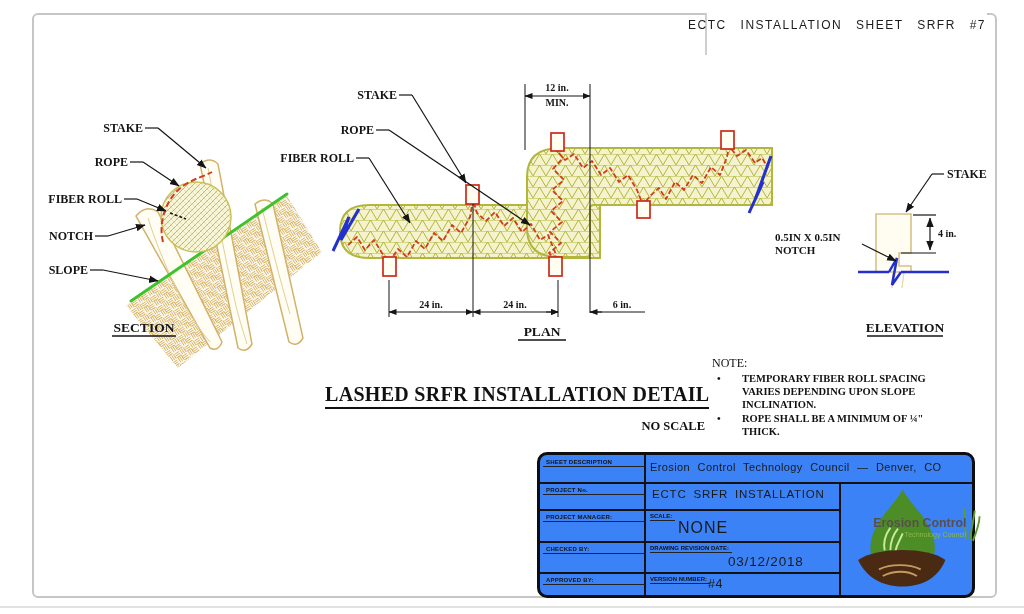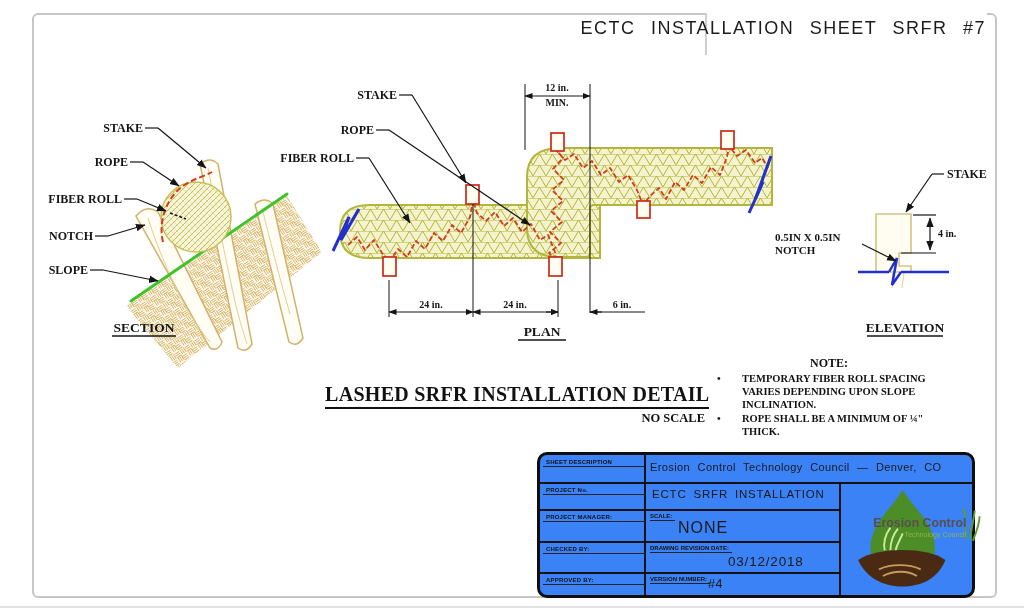--- a/index.html
+++ b/index.html
@@ -3,29 +3,29 @@
 <meta charset="utf-8">
 <style>
   html,body{margin:0;padding:0;}
   body{width:1024px;height:614px;position:relative;background:#fff;overflow:hidden;
        font-family:"Liberation Serif", serif;}
   .abs{position:absolute;}
   #frame{left:32px;top:13px;width:961px;height:581px;border:2px solid #c6c6c6;border-radius:6px;}
   #frame-notch{left:707px;top:11px;width:280px;height:6px;background:#fff;}
   #header-vline{left:705px;top:13px;width:2px;height:42px;background:#cfcfcf;}
   #bottom-edge{left:0;top:606px;width:1024px;height:2px;background:#e2e2e2;}
-  #sheet-header{right:38px;top:18px;font-family:"Liberation Sans",sans-serif;font-size:18px;
+  #sheet-header{right:38px;top:18px;font-family:"Liberation Sans",sans-serif;font-size:12px;
        letter-spacing:1.5px;word-spacing:9px;color:#1c1c1c;white-space:nowrap;text-align:right;}
   #drawing{left:0;top:0;width:1024px;height:614px;}
   #main-title{left:325px;top:383px;width:380px;text-align:right;color:#111;}
   #main-title .t1{display:inline-block;font-size:20px;font-weight:bold;letter-spacing:.3px;
        border-bottom:2px solid #111;padding-bottom:1px;white-space:nowrap;}
-  #main-title .t2{font-size:12.5px;font-weight:bold;margin-top:2px;}
+  #main-title .t2{font-size:12.5px;font-weight:bold;margin-top:10px;}
   #note{left:712px;top:356px;width:234px;color:#111;}
-  #note .note-h{font-weight:bold;font-size:12px;margin-bottom:1px;text-align:center;}
+  #note .note-h{font-weight:normal;font-size:12px;margin-bottom:1px;}
   .note-item{display:flex;font-weight:bold;font-size:10.5px;line-height:1.22;margin-top:2px;}
   .note-item .bullet{width:25px;padding-left:5px;flex:none;}
   .note-item .txt{flex:1;}
   #title-block{left:537px;top:452px;width:438px;height:146px;border:3px solid #0e0e0e;
        border-radius:10px;background:#3b82f6;box-sizing:border-box;font-family:"Liberation Sans",sans-serif;color:#111;}
   #title-block .hline,#title-block .vline{position:absolute;background:#121212;}
   .tb-labelcell{position:absolute;left:3px;width:99px;border-bottom:1px solid #232323;
        font-size:6px;font-weight:bold;letter-spacing:.2px;padding:2px 0 1px 3px;white-space:nowrap;}
   .tb-field{position:absolute;font-size:6px;font-weight:bold;border-bottom:1px solid #232323;
        padding:1px 3px 1px 0;white-space:nowrap;}

